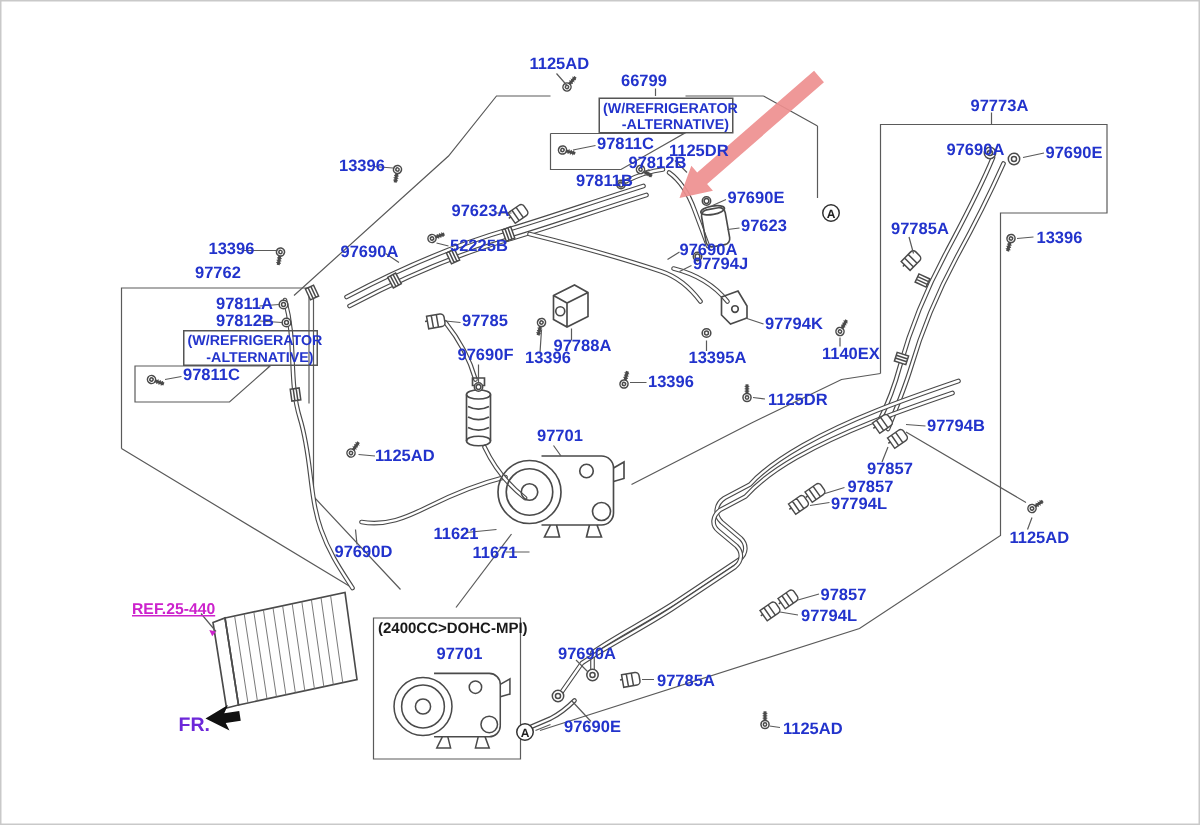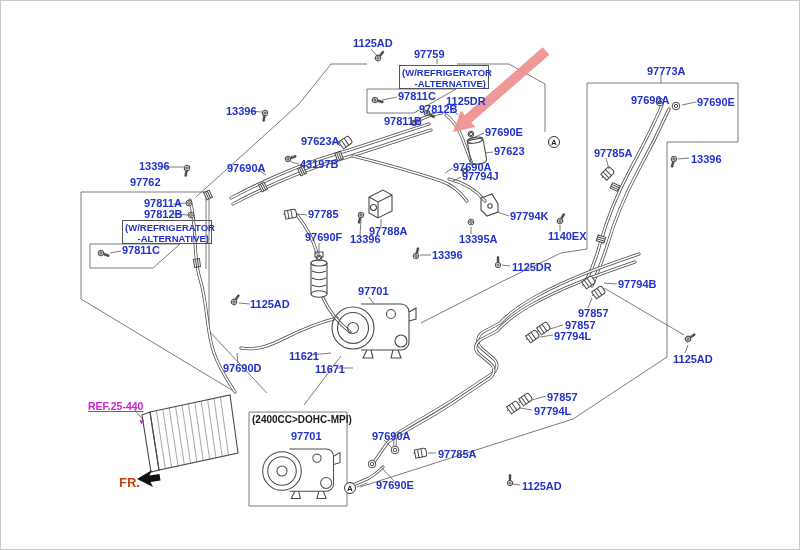--- a/index.html
+++ b/index.html
@@ -15,21 +15,21 @@
           white-space:nowrap;letter-spacing:0;pointer-events:auto;cursor:pointer;}
   .plabel.ink{color:var(--c-ink);cursor:default;font-size:10px;}
   .note{position:absolute;border:1px solid #555;color:var(--c-label);
         font:700 9.5px/11px "Liberation Sans",sans-serif;padding:1px 2px;box-sizing:border-box;
         background:transparent;white-space:nowrap;margin-left:32px;}
   .note .r{text-align:right;}
   .vmark{position:absolute;width:12px;height:12px;border:1.2px solid #333;border-radius:50%;
          color:#222;font:700 8px/12px "Liberation Sans",sans-serif;text-align:center;background:#fff;box-sizing:border-box;}
   #ref-link{position:absolute;left:87px;top:400px;color:var(--c-link);
             font:700 10.5px/11px "Liberation Sans",sans-serif;text-decoration:underline;cursor:pointer;}
-  #fr-marker{position:absolute;left:118px;top:475px;color:#c2410c;
+  #fr-marker{position:absolute;left:118px;top:475px;color:#6d28d9;
              font:700 13px/13px "Liberation Sans",sans-serif;}
   .ln{stroke:var(--c-line);fill:none;stroke-width:1.1px;}
   .thin{stroke:#5a5a5a;fill:none;stroke-width:.8px;}
   .to{stroke:var(--c-line);fill:none;stroke-width:3.1px;stroke-linecap:round;stroke-linejoin:round;}
   .ti{stroke:#fff;fill:none;stroke-width:1.6px;stroke-linecap:round;stroke-linejoin:round;}
   .sym{stroke:var(--c-line);fill:#fff;stroke-width:1px;}
   .hatch{stroke:#6a6a6a;stroke-width:.6px;}
   #red-arrow{fill:var(--c-arrow);opacity:.92;}
 </style>
 </head>
@@ -215,33 +215,33 @@
     <path class="thin" d="M370,48 L377,56 M396,96 L381,99 M449,106 L457,114 M432,112 L427,114 M412,121 L418,122 M248,110 L261,111 M330,141 L340,141 M483,132 L474,136 M492,151 L484,152 M452,167 L444,172 M460,176 L452,180 M160,166 L183,166 M298,163 L290,161 M256,168 L265,174 M172,203 L185,202 M172,213 L187,214 M120,250 L109,252 M306,214 L296,213 M380,226 L380,218 M359,234 L360,219 M318,242 L318,254 M249,303 L238,302 M368,296 L373,303 M310,354 L330,352 M336,367 L352,367 M237,362 L236,352 M508,215 L496,211 M470,233 L470,226 M559,230 L559,224 M430,254 L419,254 M509,265 L501,264 M660,74 L660,82 M658,99 L661,101 M695,101 L681,104 M605,157 L608,168 M688,157 L677,158 M616,283 L603,282 M587,307 L591,297 M562,324 L549,328 M552,334 L539,336 M684,352 L687,344 M603,287 L683,334 M545,395 L531,399 M531,409 L519,407 M383,439 L391,447 M435,452 L427,452 M393,480 L380,466 M519,484 L512,483 M356,486 L366,482 M133,408 L143,420"></path>
     <path d="M143,420 l-4.5,-1 l2,4.2 Z" fill="#cc22cc" stroke="none"></path>
 
     <path d="M136,478 l15,-9 l-2.5,5.5 l10,-1.5 l1,6.5 l-10,1.5 l2.5,5 z" fill="#111"></path>
 
     <polygon id="red-arrow" points="541.7,46.2 463.8,114 459.9,109.5 452,131 474.3,126.1 470.4,121.6 548.3,53.8"></polygon>
   </svg>
 
   <div id="labels">
       <span class="plabel" style="left: 352px; top: 37px;">1125AD</span>
-      <span class="plabel" style="left: 413px; top: 48px;">97759</span>
+      <span class="plabel" style="left: 413px; top: 48px;">66799</span>
       <span class="plabel" style="left: 397px; top: 90px;">97811C</span>
       <span class="plabel" style="left: 445px; top: 95px;">1125DR</span>
       <span class="plabel" style="left: 418px; top: 103px;">97812B</span>
       <span class="plabel" style="left: 383px; top: 115px;">97811B</span>
       <span class="plabel" style="left: 225px; top: 105px;">13396</span>
       <span class="plabel" style="left: 300px; top: 135px;">97623A</span>
       <span class="plabel" style="left: 484px; top: 126px;">97690E</span>
       <span class="plabel" style="left: 493px; top: 145px;">97623</span>
       <span class="plabel" style="left: 452px; top: 161px;">97690A</span>
       <span class="plabel" style="left: 461px; top: 170px;">97794J</span>
       <span class="plabel" style="left: 226px; top: 162px;">97690A</span>
-      <span class="plabel" style="left: 299px; top: 158px;">43197B</span>
+      <span class="plabel" style="left: 299px; top: 158px;">52225B</span>
       <span class="plabel" style="left: 138px; top: 160px;">13396</span>
       <span class="plabel" style="left: 129px; top: 176px;">97762</span>
       <span class="plabel" style="left: 143px; top: 197px;">97811A</span>
       <span class="plabel" style="left: 143px; top: 208px;">97812B</span>
       <span class="plabel" style="left: 121px; top: 244px;">97811C</span>
       <span class="plabel" style="left: 307px; top: 208px;">97785</span>
       <span class="plabel" style="left: 368px; top: 225px;">97788A</span>
       <span class="plabel" style="left: 349px; top: 233px;">13396</span>
       <span class="plabel" style="left: 304px; top: 231px;">97690F</span>
       <span class="plabel" style="left: 509px; top: 210px; text-align: right;">97794K</span>

